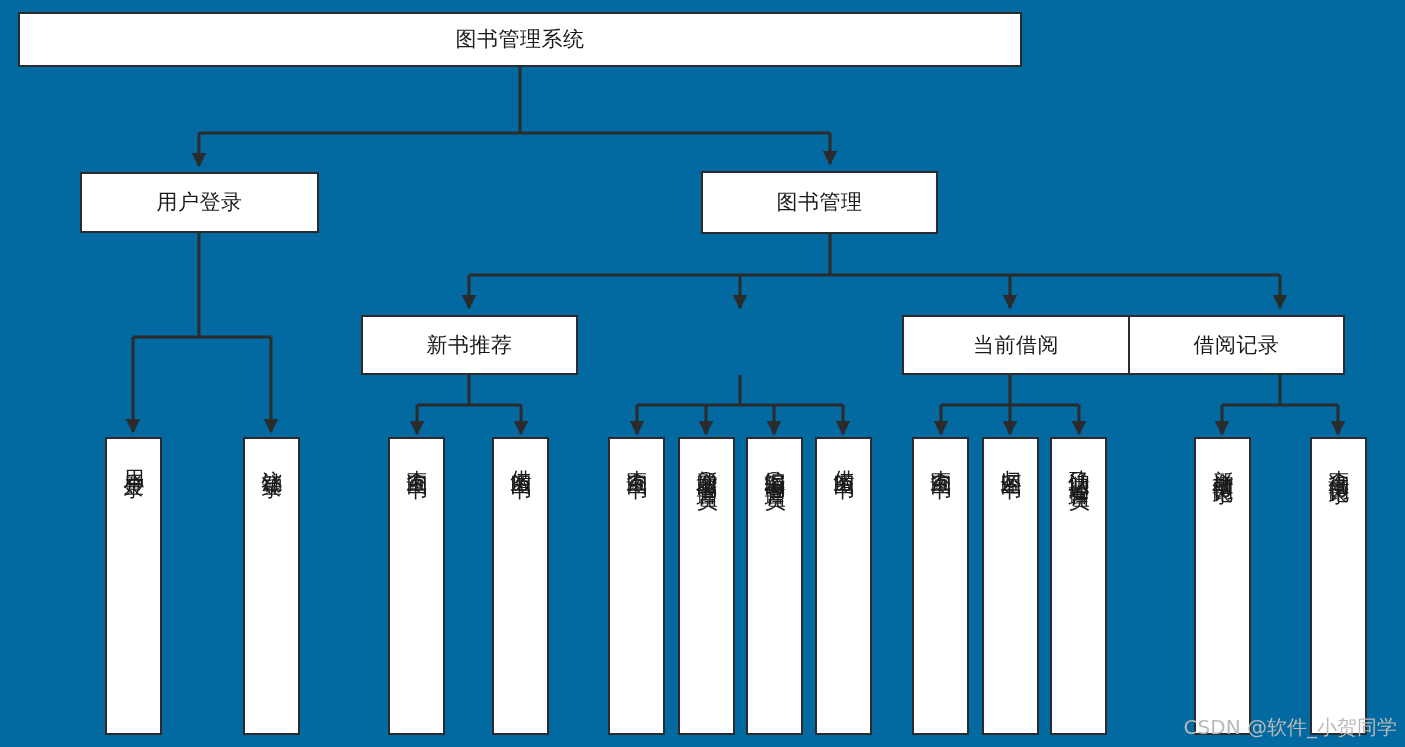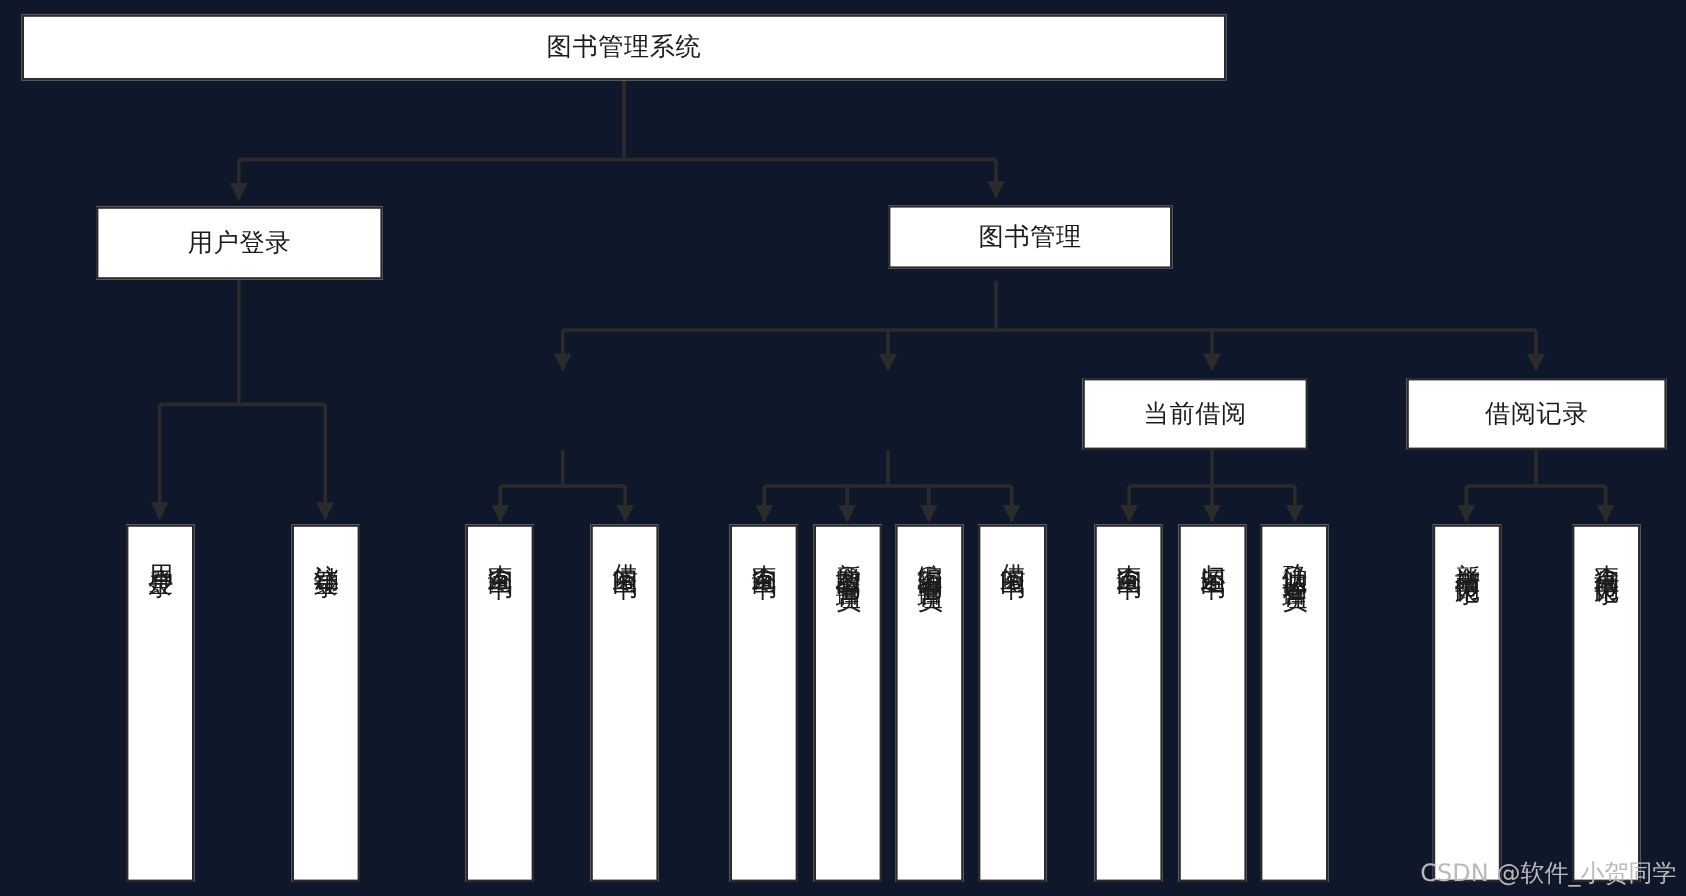--- a/index.html
+++ b/index.html
@@ -8,21 +8,21 @@
     padding: 0;
     background: #ffffff;
   }
   body {
     font-family: "DejaVu Sans", "Liberation Sans", sans-serif;
   }
   #diagram-root {
     position: relative;
     width: 1405px;
     height: 747px;
-    background: #0f172a;
+    background: #0369a1;
     overflow: hidden;
   }
   #diagram-svg {
     position: absolute;
     left: 0;
     top: 0;
     width: 1405px;
     height: 747px;
   }
   .node {
@@ -126,31 +126,34 @@
   </svg>
 
   <div class="node horizontal" style="left:18px; top:12px; width:1004px; height:55px;">
     <span class="node-label">图书管理系统</span>
   </div>
 
   <div class="node horizontal" style="left:80px; top:172px; width:239px; height:61px;">
     <span class="node-label">用户登录</span>
   </div>
 
-  <div class="node horizontal" style="left:740px; top:171px; width:237px; height:53px;">
+  <div class="node horizontal" style="left:701px; top:171px; width:237px; height:63px;">
     <span class="node-label">图书管理</span>
   </div>
 
-
-
-  <div class="node horizontal" style="left:902px; top:315px; width:188px; height:60px;">
+  <div class="node horizontal" style="left:361px; top:315px; width:217px; height:60px;">
+    <span class="node-label">新书推荐</span>
+  </div>
+
+
+  <div class="node horizontal" style="left:902px; top:315px; width:228px; height:60px;">
     <span class="node-label">当前借阅</span>
   </div>
 
-  <div class="node horizontal" style="left:1172px; top:315px; width:217px; height:60px;">
+  <div class="node horizontal" style="left:1128px; top:315px; width:217px; height:60px;">
     <span class="node-label">借阅记录</span>
   </div>
 
   <div class="node vertical" style="left:105px; top:437px; width:57px; height:298px;">
     <span class="node-label">用户登录</span>
   </div>
 
   <div class="node vertical" style="left:243px; top:437px; width:57px; height:298px;">
     <span class="node-label">注销登录</span>
   </div>

